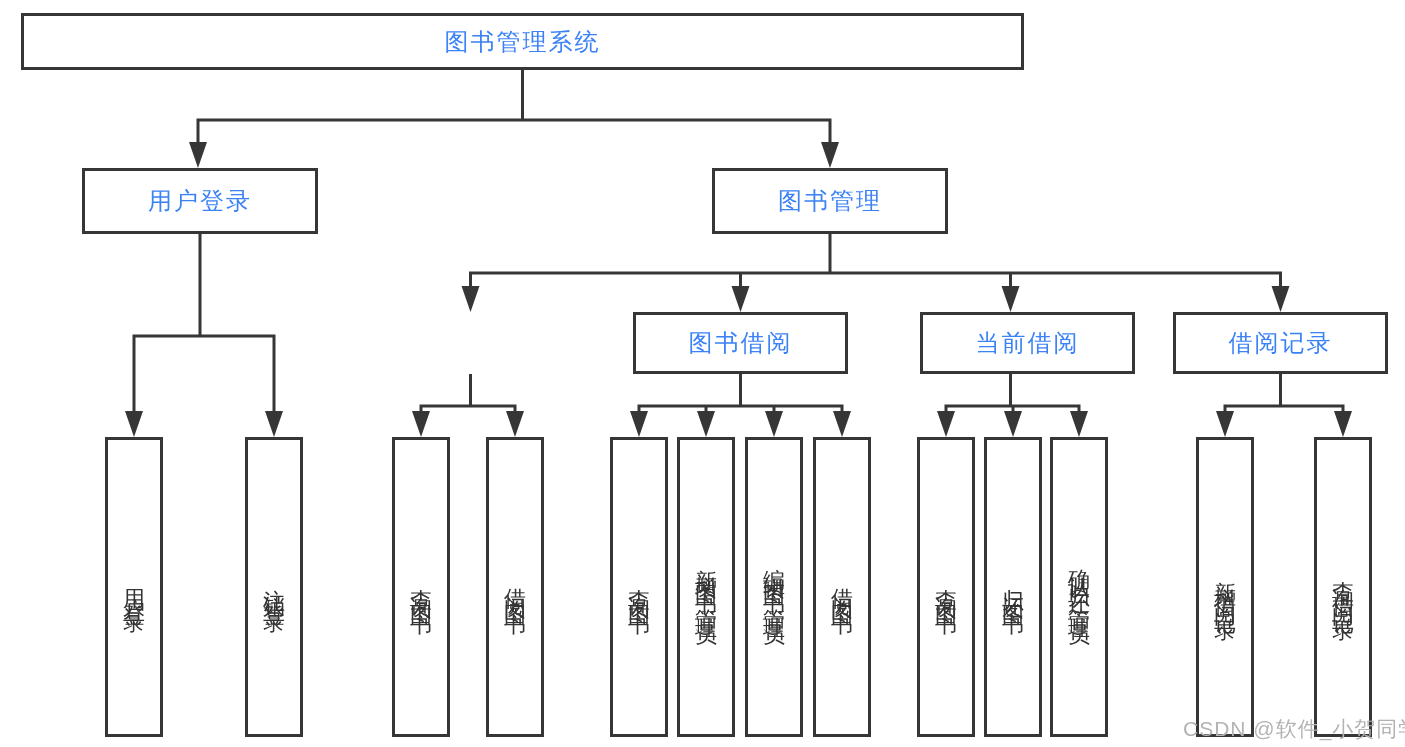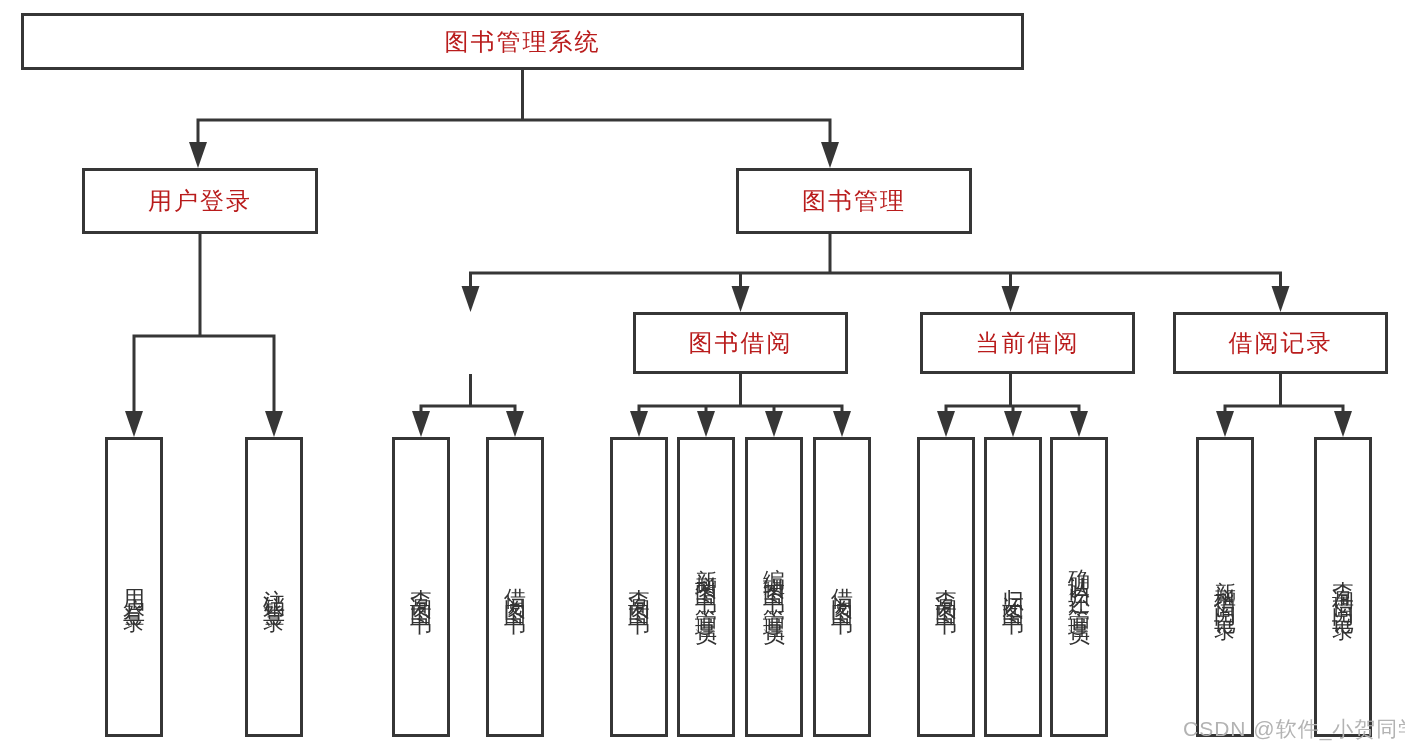--- a/index.html
+++ b/index.html
@@ -4,37 +4,37 @@
 <style>
   html,body{margin:0;padding:0;background:#ffffff;}
   #canvas{
     position:relative;width:1405px;height:747px;background:#ffffff;overflow:hidden;
     font-family:"Liberation Sans","DejaVu Sans",sans-serif;
   }
   #wires{position:absolute;left:0;top:0;width:1405px;height:747px;}
   .hbox{
     position:absolute;box-sizing:border-box;background:#ffffff;
     border:3px solid #363636;display:flex;align-items:center;justify-content:center;
-    font-size:24px;letter-spacing:2px;color:#b91c1c;white-space:nowrap;
+    font-size:24px;letter-spacing:2px;color:#3b82f6;white-space:nowrap;
   }
   .vbox{
     position:absolute;box-sizing:border-box;background:#ffffff;
     border:3px solid #363636;display:flex;align-items:center;justify-content:center;
     writing-mode:vertical-rl;text-orientation:mixed;
     font-size:22px;letter-spacing:8px;color:#333333;
     width:58px;top:437px;height:300px;
   }
   .watermark{
     position:absolute;left:1183px;top:715px;z-index:5;
     font-size:21px;color:#b3b3b3;letter-spacing:1px;white-space:nowrap;
   }
   
   .b-root{left:21px;top:13px;width:1003px;height:57px;}
   .b-userlogin{left:82px;top:168px;width:236px;height:66px;}
-  .b-bookmgmt{left:712px;top:168px;width:236px;height:66px;margin-left:24px;}
+  .b-bookmgmt{left:712px;top:168px;width:236px;height:66px;}
   .b-l3{top:312px;width:215px;height:62px;}
   .b-nbr{left:363px;} .b-bb{left:633px;} .b-cb{left:903px;margin-left:17px;} .b-br{left:1173px;}
   .b-login{left:105px;} .b-logout{left:245px;}
   .b-nbr-q{left:392px;} .b-nbr-b{left:486px;}
   .b-bb-q{left:610px;} .b-bb-a{left:677px;} .b-bb-e{left:745px;} .b-bb-b{left:813px;}
   .b-cb-q{left:917px;} .b-cb-r{left:984px;} .b-cb-c{left:1050px;}
   .b-br-a{left:1196px;} .b-br-q{left:1314px;}
 </style>
 </head>
 <body>

